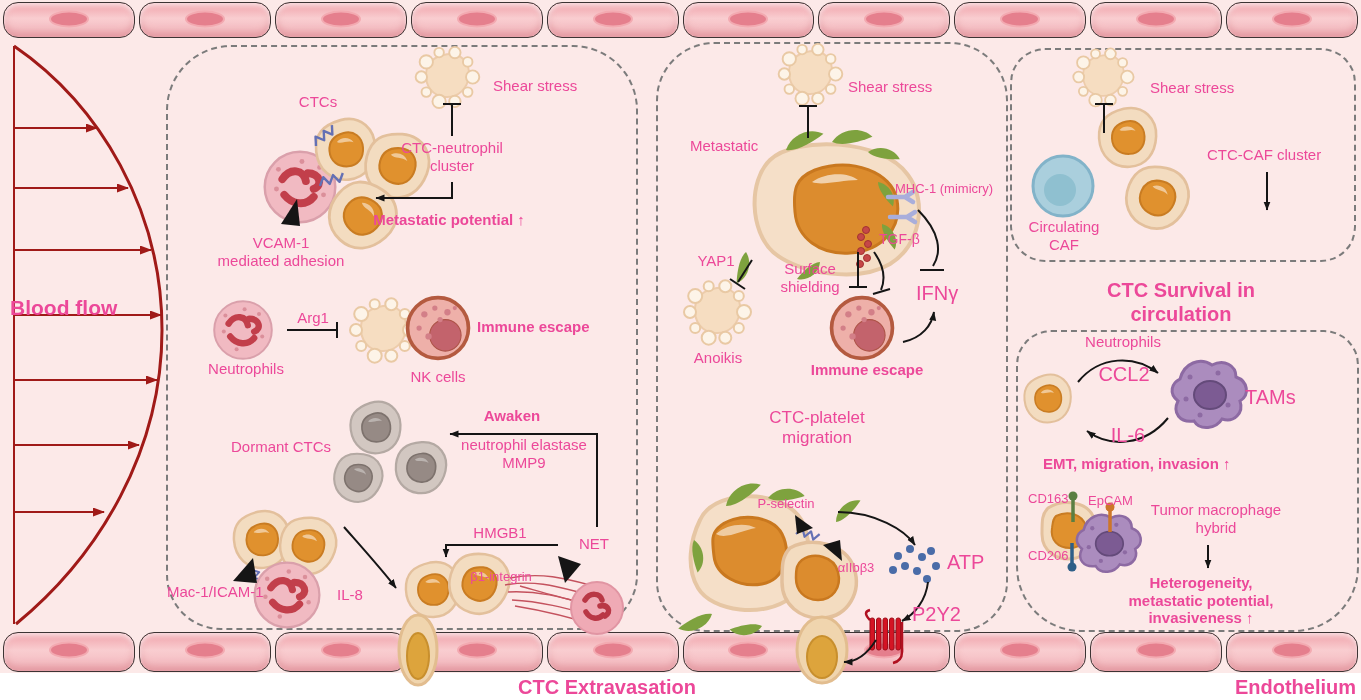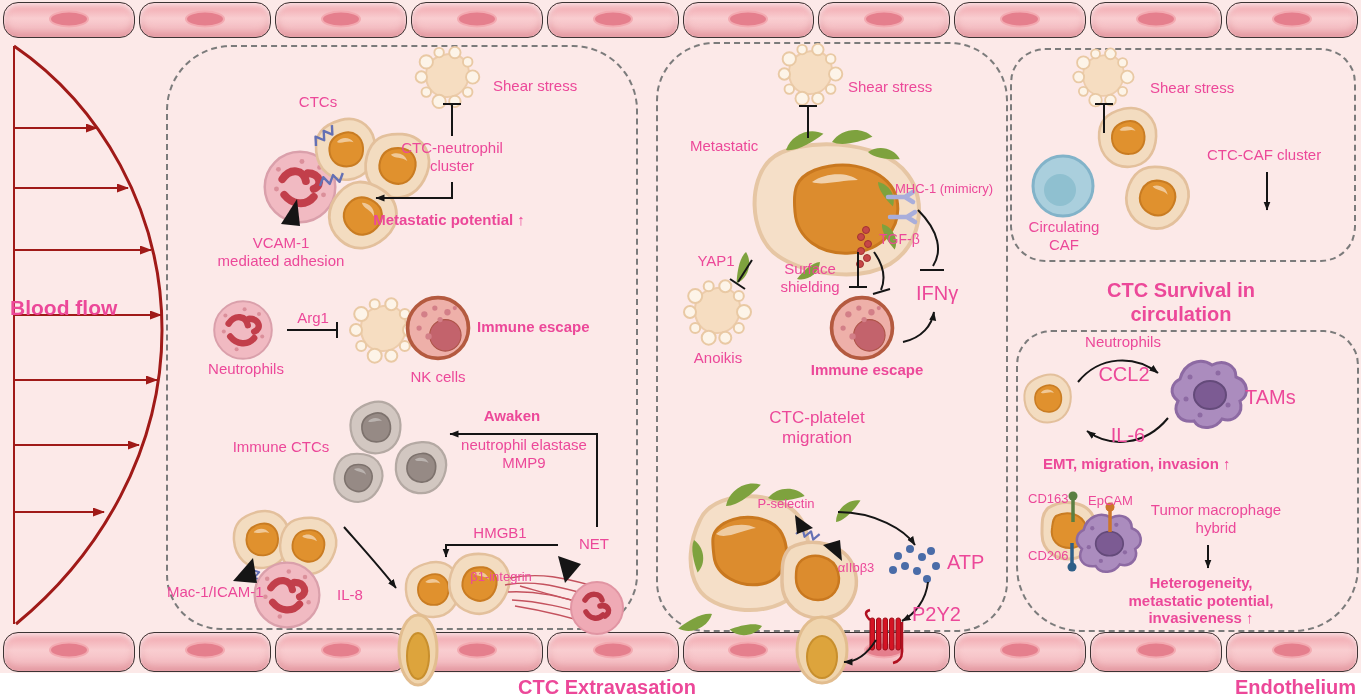--- a/index.html
+++ b/index.html
@@ -449,21 +449,21 @@
   <div class="lbl c" style="left:318px;top:93px">CTCs</div>
   <div class="lbl c" style="left:452px;top:139px">CTC-neutrophil
 cluster</div>
   <div class="lbl b c" style="left:449px;top:211px">Metastatic potential ↑</div>
   <div class="lbl c" style="left:281px;top:234px">VCAM-1
 mediated adhesion</div>
   <div class="lbl c" style="left:246px;top:360px">Neutrophils</div>
   <div class="lbl c" style="left:313px;top:309px">Arg1</div>
   <div class="lbl c" style="left:438px;top:368px">NK cells</div>
   <div class="lbl b" style="left:477px;top:318px">Immune escape</div>
-  <div class="lbl c" style="left:281px;top:438px">Immune CTCs</div>
+  <div class="lbl c" style="left:281px;top:438px">Dormant CTCs</div>
   <div class="lbl b c" style="left:512px;top:407px">Awaken</div>
   <div class="lbl c" style="left:524px;top:436px">neutrophil elastase
 MMP9</div>
   <div class="lbl c" style="left:500px;top:524px">HMGB1</div>
   <div class="lbl c" style="left:594px;top:535px">NET</div>
   <div class="lbl" style="left:167px;top:583px">Mac-1/ICAM-1</div>
   <div class="lbl c" style="left:350px;top:586px">IL-8</div>
   <div class="lbl c s13" style="left:501px;top:569px">β1-integrin</div>
 
   <div class="lbl" style="left:848px;top:78px">Shear stress</div>

